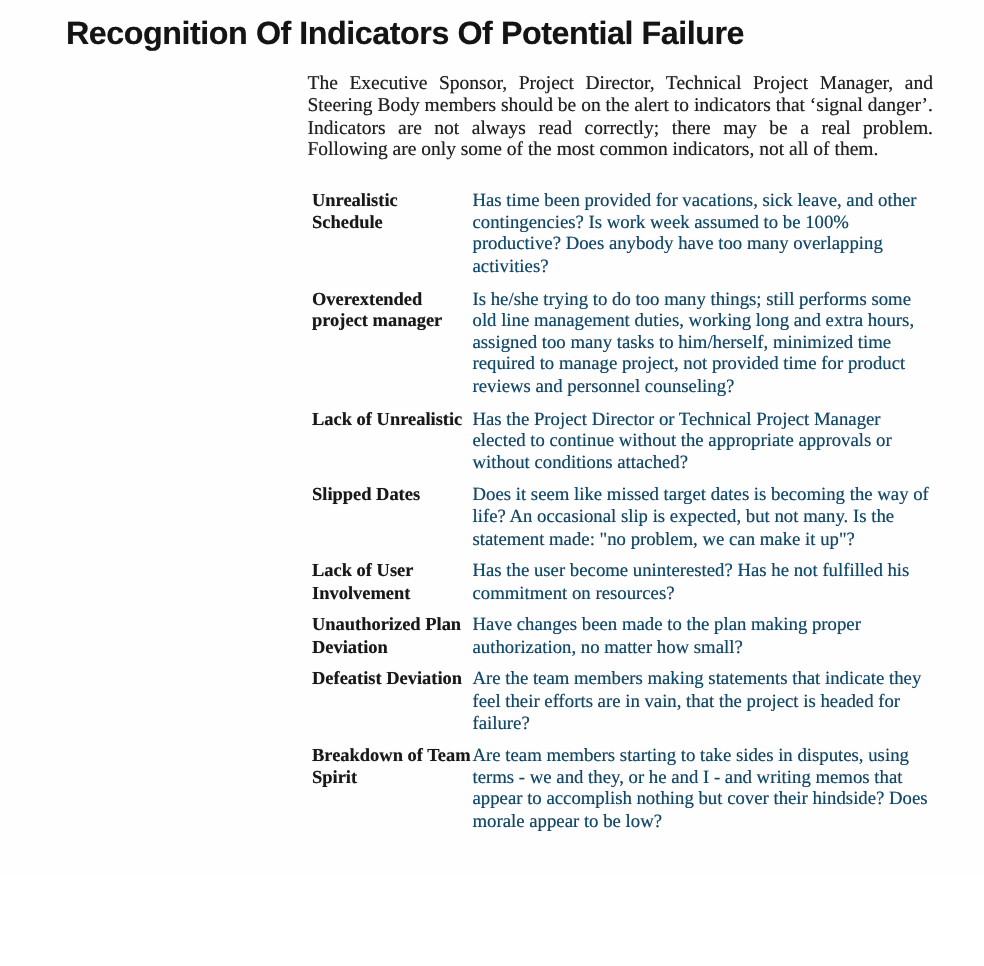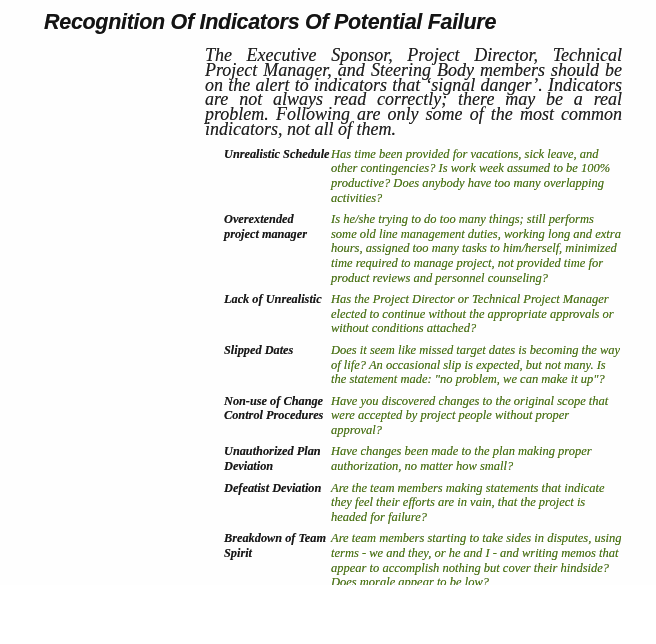--- a/index.html
+++ b/index.html
@@ -8,67 +8,65 @@
     background: #ffffff;
   }
   .page {
     position: relative;
     width: 656px;
     height: 585px;
     background: #fefefe;
     overflow: hidden;
     font-family: "Liberation Serif", serif;
     color: #1e1e1e;
-    font-style: italic;
   }
   .page-title {
     position: absolute;
     left: 44px;
     top: 10px;
     font-family: "Liberation Sans", sans-serif;
     font-weight: bold;
     font-size: 21.5px;
     letter-spacing: -0.3px;
     color: #141414;
     white-space: nowrap;
   }
   .content {
     position: absolute;
     left: 205px;
     top: 48px;
     width: 417px;
   }
   .intro {
-    font-size: 18px;
+    font-size: 13px;
     line-height: 14.8px;
     text-align: justify;
-    margin: 0 0 10px 0;
+    margin: 0 0 19px 0;
     color: #202020;
   }
   .row {
     display: flex;
     margin-top: 7px;
     align-items: flex-start;
-    margin-left: 16px;
   }
   .label {
     flex: 0 0 110px;
     font-weight: bold;
     font-size: 12.3px;
     line-height: 14.6px;
     padding-left: 3px;
     box-sizing: border-box;
     color: #181818;
   }
   .desc {
     flex: 1;
     font-size: 12.5px;
     line-height: 14.6px;
     text-align: left;
-    color: #4d7c0f;
+    color: #0c4a6e;
   }
   
   .page-title, .intro, .label, .desc {
     text-shadow: 0 0 0.45px rgba(30,30,30,0.55);
   }
 </style>
 </head>
 <body>
 
 <div class="page">
@@ -88,22 +86,22 @@
         </div>
         <div class="row">
           <div class="label">Lack of Unrealistic</div>
           <div class="desc">Has the Project Director or Technical Project Manager elected to continue without the appropriate approvals or without conditions attached?</div>
         </div>
         <div class="row">
           <div class="label">Slipped Dates</div>
           <div class="desc">Does it seem like missed target dates is becoming the way of life?  An occasional slip is expected, but not many.  Is the statement made:  "no problem, we can make it up"?</div>
         </div>
         <div class="row">
-          <div class="label">Non-use of Change Control Procedures</div>
-          <div class="desc">Have you discovered changes to the original scope that were accepted by project people without proper approval?</div>
+          <div class="label">Lack of User Involvement</div>
+          <div class="desc">Has the user become uninterested?  Has he not fulfilled his commitment on resources?</div>
         </div>
         <div class="row">
           <div class="label">Unauthorized Plan Deviation</div>
           <div class="desc">Have changes been made to the plan making proper authorization, no matter how small?</div>
         </div>
         <div class="row">
           <div class="label">Defeatist Deviation</div>
           <div class="desc">Are the team members making statements that indicate they feel their efforts are in vain, that the project is headed for failure?</div>
         </div>
         <div class="row">

